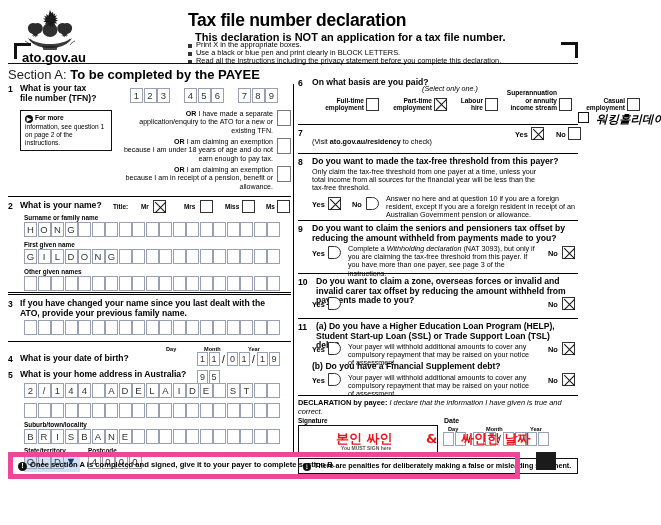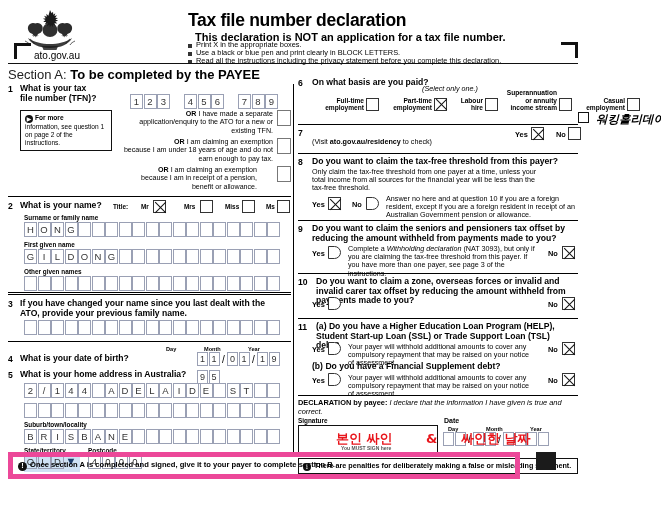--- a/index.html
+++ b/index.html
@@ -12,21 +12,21 @@
   .form{position:absolute;left:8px;top:6px;width:570px;height:478px;}
 
   
   .hdr{position:relative;height:58px;}
   .crest{position:absolute;left:14px;top:2px;width:56px;height:44px;}
   .govnames{position:absolute;left:78px;top:6px;width:152px;
     font-family:"Liberation Serif","DejaVu Serif",serif;}
   .govnames .l1{font-size:11.5px;font-weight:bold;letter-spacing:.1px;}
   .govrule{border-top:1px solid #111;margin:2px 0 2px 0;width:148px;}
   .govnames .l2{font-size:11.5px;font-weight:bold;letter-spacing:.1px;}
-  .atourl{position:absolute;left:26px;top:44px;font-size:10px;font-weight:normal;}
+  .atourl{position:absolute;left:14px;top:44px;font-size:13px;font-weight:bold;}
   .corner{position:absolute;left:6px;top:37px;width:14px;height:13px;
     border-left:3px solid #111;border-top:3px solid #111;}
 
   .htitle{position:absolute;left:180px;top:4px;font-size:17.5px;font-weight:bold;letter-spacing:-.3px;}
   .hsub{position:absolute;left:187px;top:25px;font-size:11px;font-weight:bold;}
   .hbullets{position:absolute;left:180px;top:35px;font-size:7.4px;line-height:8.2px;}
   .hbullets div{position:relative;padding-left:8px;}
   .hbullets div:before{content:"";position:absolute;left:0;top:2.5px;width:4px;height:4px;background:#333;}
   .tr-corner{position:absolute;right:0px;top:36px;width:14px;height:13px;
     border-right:3px solid #111;border-top:3px solid #111;}
@@ -137,21 +137,21 @@
   <div class="vdiv"></div>
 
   <div class="colL">
 
     <div style="position:relative;height:110px;">
       <span class="qn" style="left:0;top:0;">1</span>
       <div class="qt" style="position:absolute;left:12px;top:0;width:90px;">
         What is your tax<br>file number (TFN)?
       </div>
 
-      <div style="position:absolute;left:122px;top:10px;">
+      <div style="position:absolute;left:122px;top:4px;">
         <span class="cb">1</span><span class="cb">2</span><span class="cb">3</span><span class="cb gap"></span><span class="cb">4</span><span class="cb">5</span><span class="cb">6</span><span class="cb gap"></span><span class="cb">7</span><span class="cb">8</span><span class="cb">9</span>
       </div>
 
       <div class="infobox" style="position:absolute;left:12px;top:26px;">
         <span class="bullet-ico">▶</span><span class="hd">For more</span>
         <div>information, see question 1 on page 2 of the instructions.</div>
       </div>
 
       <div style="position:absolute;left:110px;top:26px;width:173px;">
         <div style="display:flex;align-items:flex-start;gap:4px;">
@@ -167,21 +167,21 @@
         <div style="display:flex;align-items:flex-start;gap:4px;">
           <div class="ornote" style="flex:1;">
             <b>OR</b>
             <span>I am claiming an exemption because I am under 18 years of age and do not earn enough to pay tax.</span>
           </div>
           <span class="tick" style="width:14px;height:16px;"></span>
         </div>
       </div>
 
       <div style="position:absolute;left:110px;top:82px;width:173px;">
-        <div style="display:flex;align-items:flex-start;gap:20px;">
+        <div style="display:flex;align-items:flex-start;gap:4px;">
           <div class="ornote" style="flex:1;">
             <b>OR</b>
             <span>I am claiming an exemption because I am in receipt of a pension, benefit or allowance.</span>
           </div>
           <span class="tick" style="width:14px;height:16px;"></span>
         </div>
       </div>
     </div>
 
     <div class="hr" style="margin:2px 0 4px 0;"></div>
@@ -300,21 +300,21 @@
       <span class="yn" style="position:absolute;left:217px;top:2px;">Yes</span>
       <span class="tick big x" style="position:absolute;left:233px;top:-1px;"></span>
       <span class="yn" style="position:absolute;left:258px;top:2px;">No</span>
       <span class="tick big" style="position:absolute;left:270px;top:-1px;"></span>
     </div>
 
     <div class="hr" style="margin:1px 0 3px 0;"></div>
 
     <div style="position:relative;height:62px;">
       <span class="qn" style="left:0;top:0;">8</span>
-      <span class="qt" style="position:absolute;left:14px;top:0;">Do you want to claim the tax-free threshold from this payer?</span>
+      <span class="qt" style="position:absolute;left:14px;top:0;">Do you want to made the tax-free threshold from this payer?</span>
       <div class="small" style="position:absolute;left:14px;top:11px;width:230px;">Only claim the tax-free threshold from one payer at a time, unless your total income from all sources for the financial year will be less than the tax-free threshold.</div>
       <span class="yn" style="position:absolute;left:14px;top:43px;">Yes</span>
       <span class="tick big x" style="position:absolute;left:30px;top:40px;"></span>
       <span class="yn" style="position:absolute;left:54px;top:43px;">No</span>
       <span class="tick big rd" style="position:absolute;left:68px;top:40px;"></span>
       <div class="small" style="position:absolute;left:88px;top:38px;width:194px;">Answer no here and at question 10 if you are a foreign resident, except if you are a foreign resident in receipt of an Australian Government pension or allowance.</div>
     </div>
 
     <div class="hr" style="margin:1px 0 3px 0;"></div>
 

